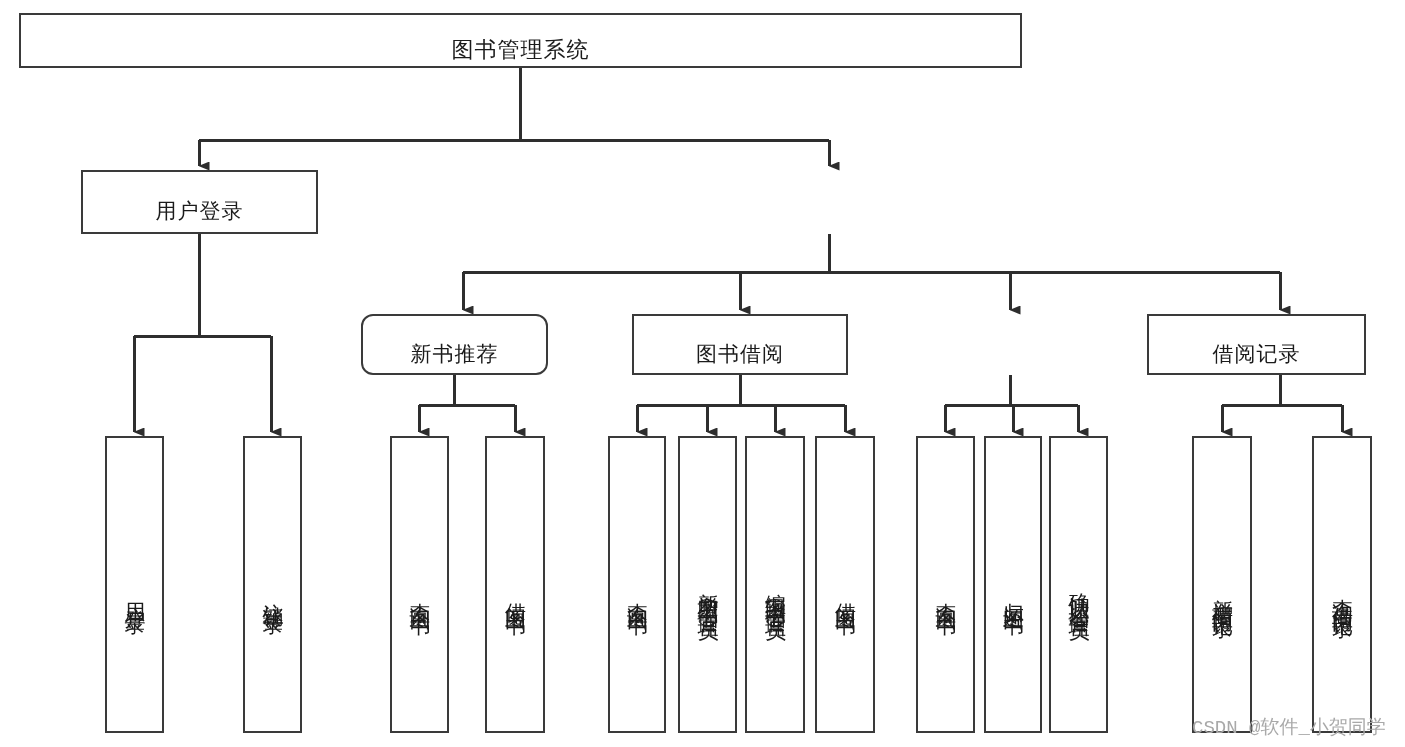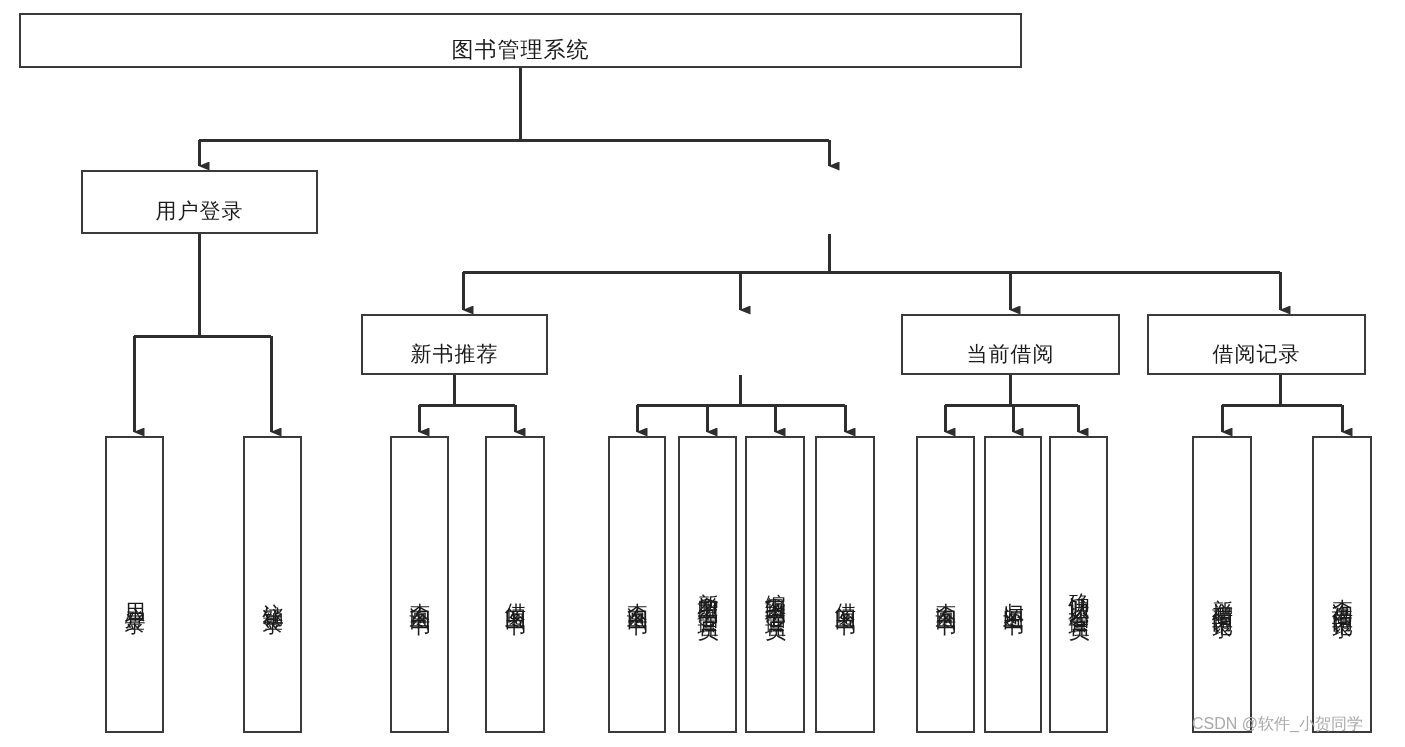--- a/index.html
+++ b/index.html
@@ -48,25 +48,25 @@
     text-orientation: upright;
     font-size: 21px;
     letter-spacing: 4px;
     line-height: 1;
   }
   .node.root .node-label { font-size: 22px; }
   .watermark {
     position: absolute;
     left: 1192px;
     top: 714px;
-    font-size: 16px;
+    font-size: 19px;
     color: #a9a9a9;
     white-space: nowrap;
     z-index: 3;
-    font-family: Liberation Sans, sans-serif;
+    font-family: Liberation Mono, monospace;
   }
 </style>
 </head>
 <body>
 
 <div id="canvas">
 
   <svg id="edges" viewBox="0 0 1405 747" width="1405" height="747" xmlns="http://www.w3.org/2000/svg">
     <defs>
       <marker id="arrow" markerWidth="9" markerHeight="11" refX="4.5" refY="10.5" orient="auto" markerUnits="userSpaceOnUse">
@@ -119,25 +119,25 @@
   </svg>
 
   <div class="node root" style="left:19px; top:13px; width:1003px; height:55px;">
     <span class="node-label">图书管理系统</span>
   </div>
 
   <div class="node" style="left:81px; top:170px; width:237px; height:64px;">
     <span class="node-label">用户登录</span>
   </div>
 
-  <div class="node" style="left:361px; top:314px; width:187px; height:61px;">
+  <div class="node" style="left:361px; top:314px; width:187px; height:61px;border-radius:12px;">
     <span class="node-label">新书推荐</span>
   </div>
-  <div class="node" style="left:901px; top:314px; width:219px; height:61px;">
-    <span class="node-label">当前借阅</span>
+  <div class="node" style="left:632px; top:314px; width:216px; height:61px;">
+    <span class="node-label">图书借阅</span>
   </div>
   <div class="node" style="left:1147px; top:314px; width:219px; height:61px;">
     <span class="node-label">借阅记录</span>
   </div>
 
   <div class="node vertical" style="left:105px; top:436px; width:59px; height:297px;">
     <span class="node-label">用户登录</span>
   </div>
   <div class="node vertical" style="left:243px; top:436px; width:59px; height:297px;">
     <span class="node-label">注销登录</span>

